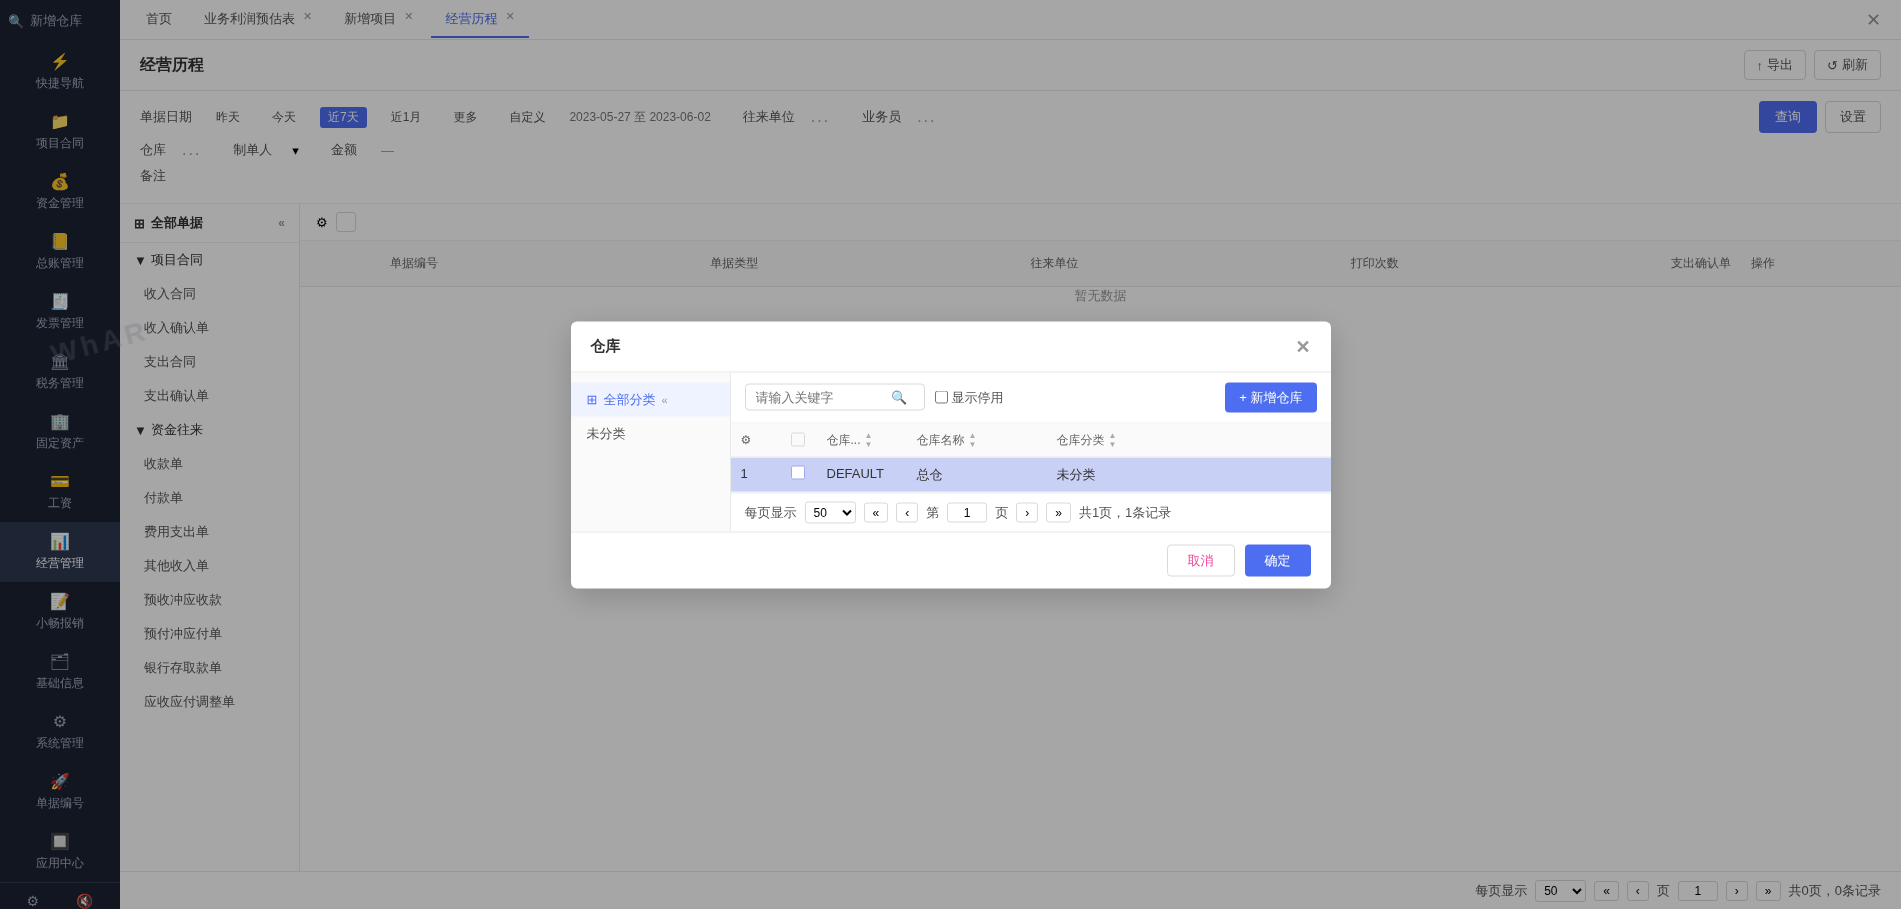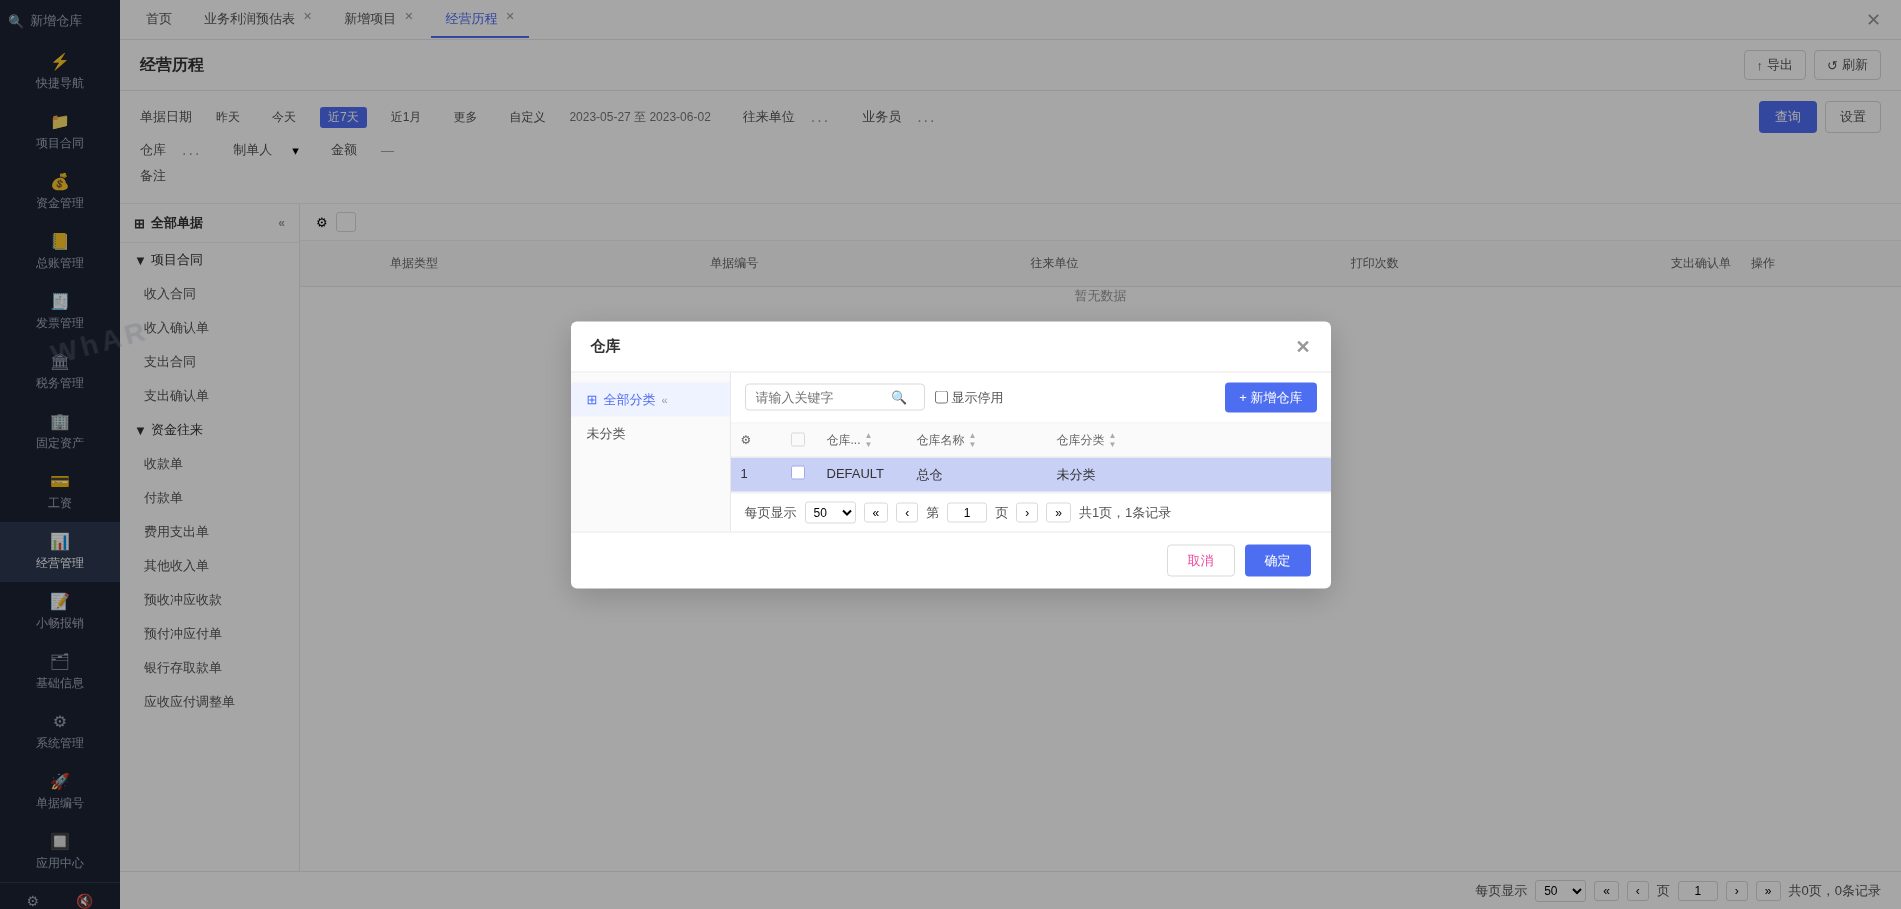--- a/index.html
+++ b/index.html
@@ -413,22 +413,22 @@
     </div>
 
     <div class="table-area">
       <div class="table-toolbar">
         <span>⚙</span>
         <span style="width:20px;height:20px;border:1px solid #d9d9d9;display:inline-block;border-radius:3px"></span>
       </div>
       <div class="table-header">
         <div class="th"></div>
         <div class="th"></div>
+        <div class="th">单据编号</div>
         <div class="th">单据类型</div>
-        <div class="th">单据编号</div>
         <div class="th">往来单位</div>
         <div class="th">打印次数</div>
         <div class="th">支出确认单</div>
         <div class="th">操作</div>
       </div>
       <div class="table-empty">
         <span>暂无数据</span>
       </div>
     </div>
   </div>

